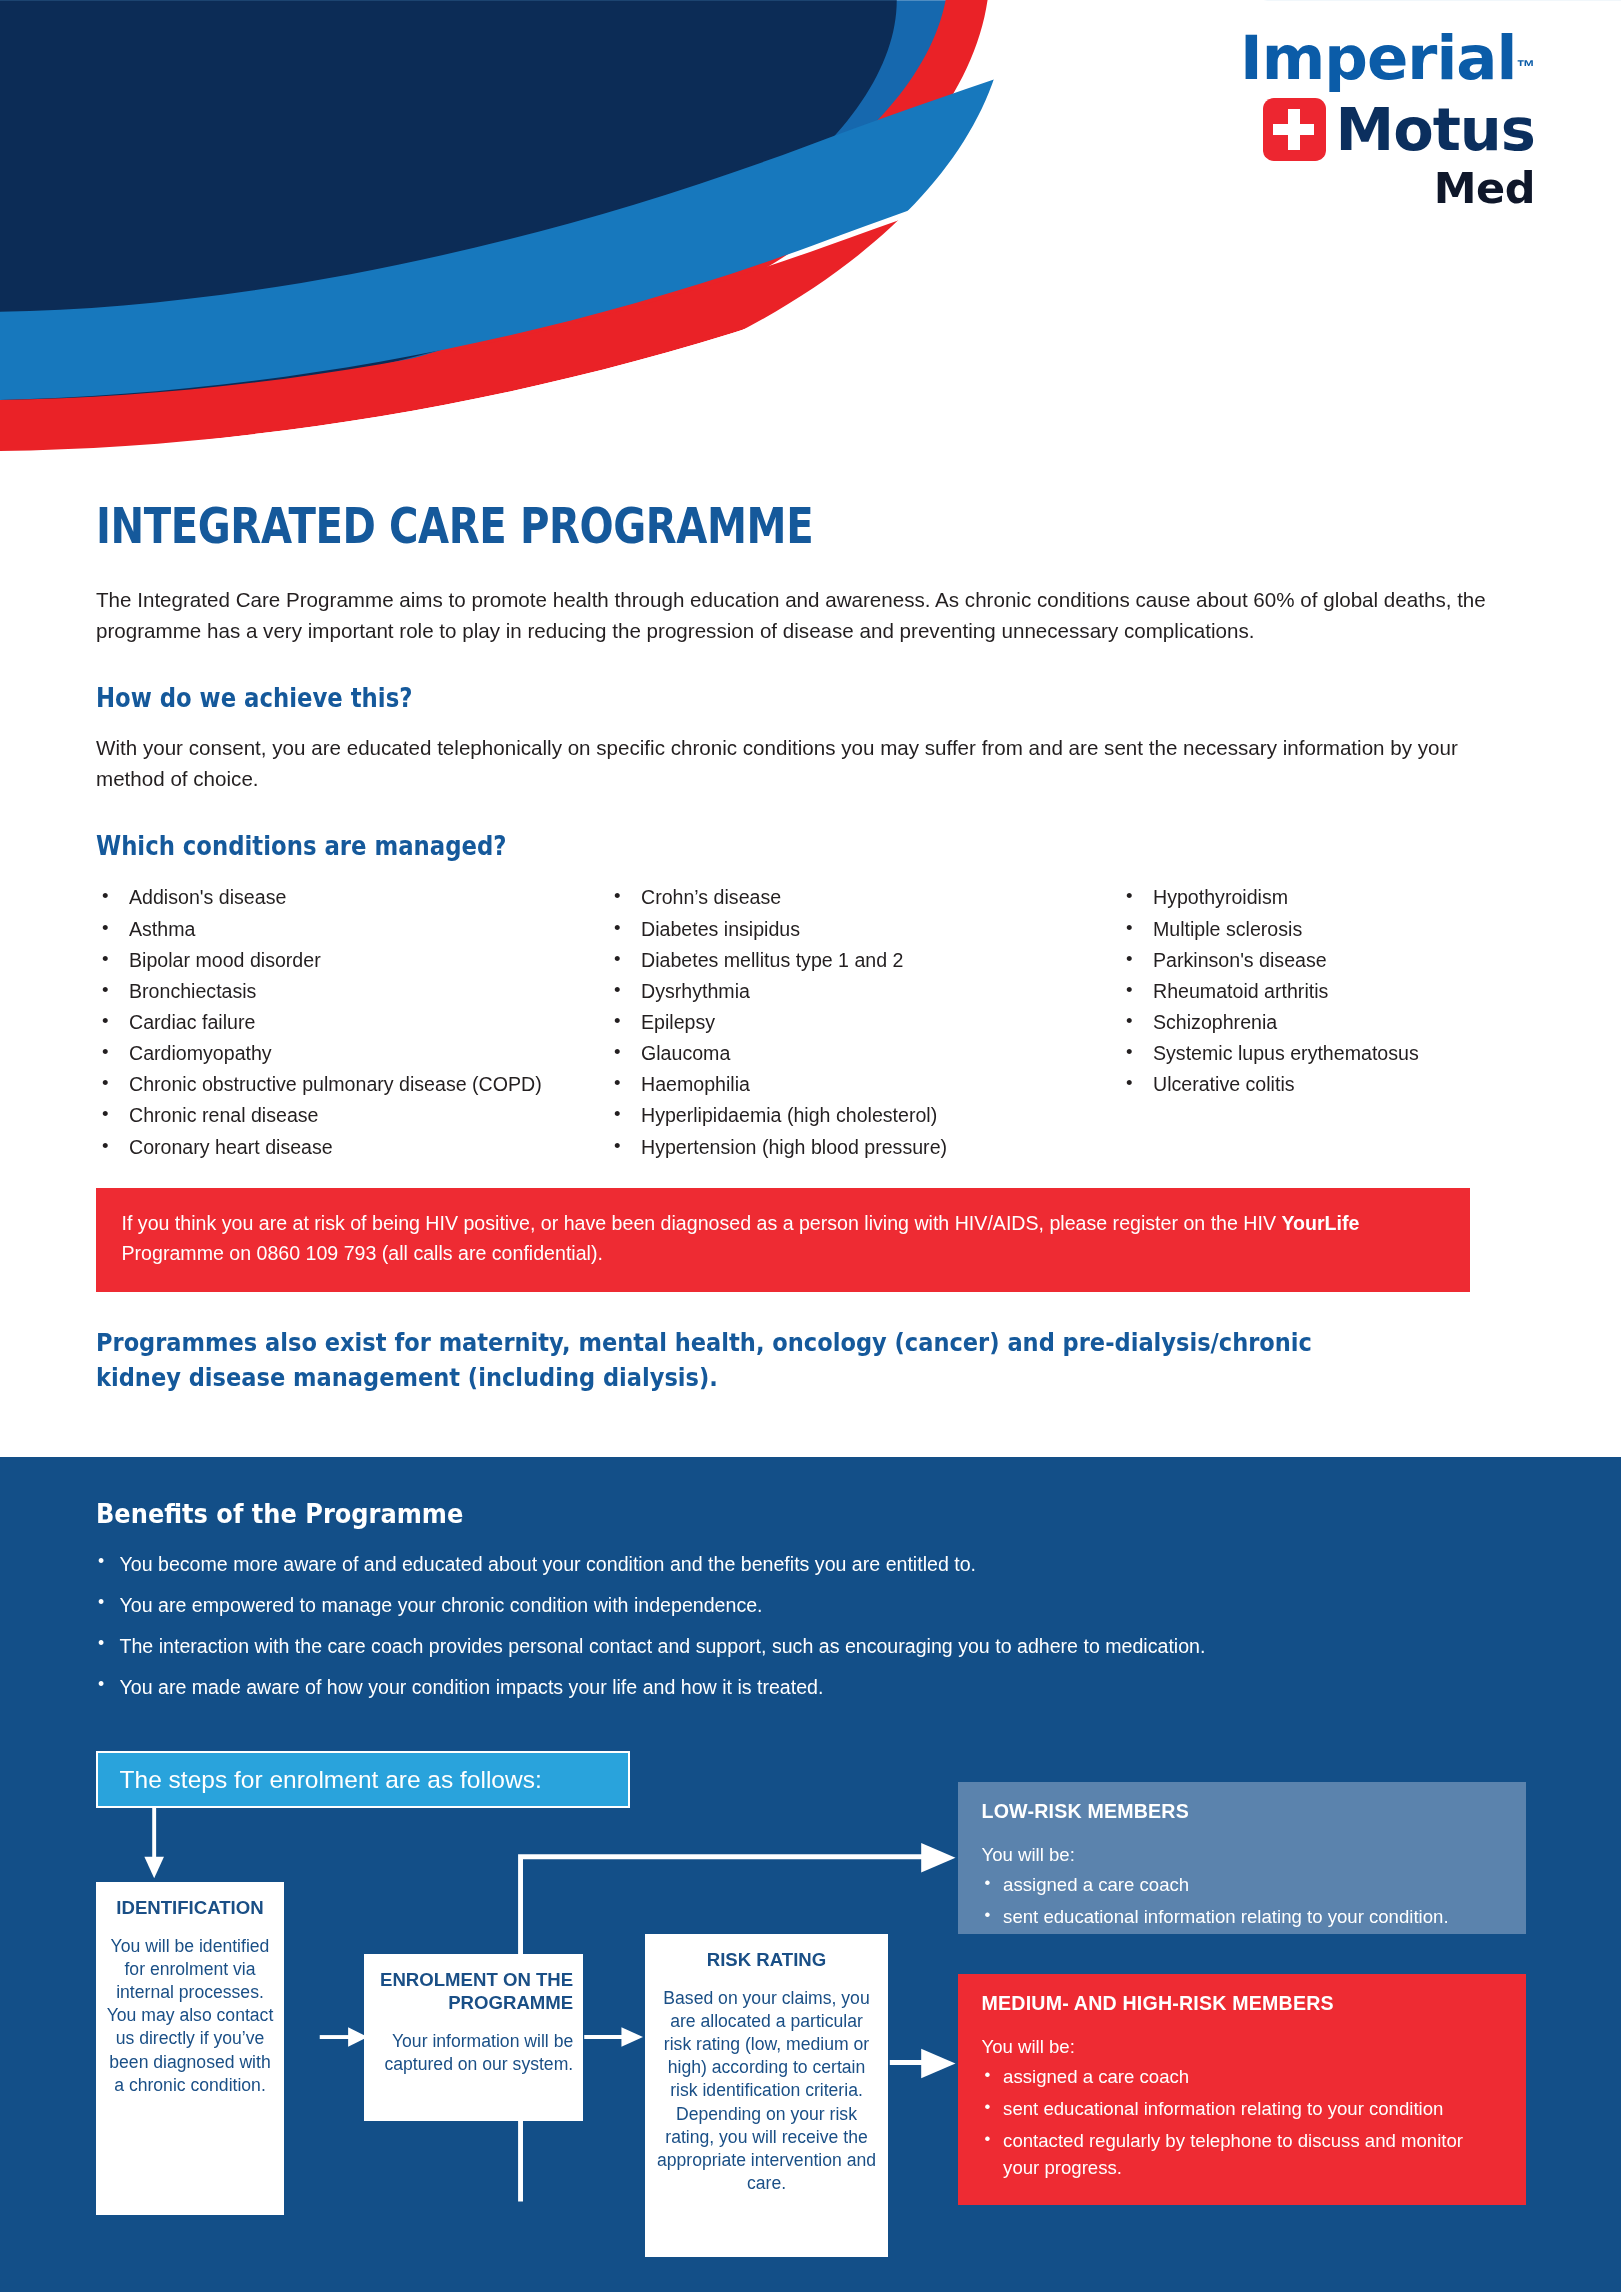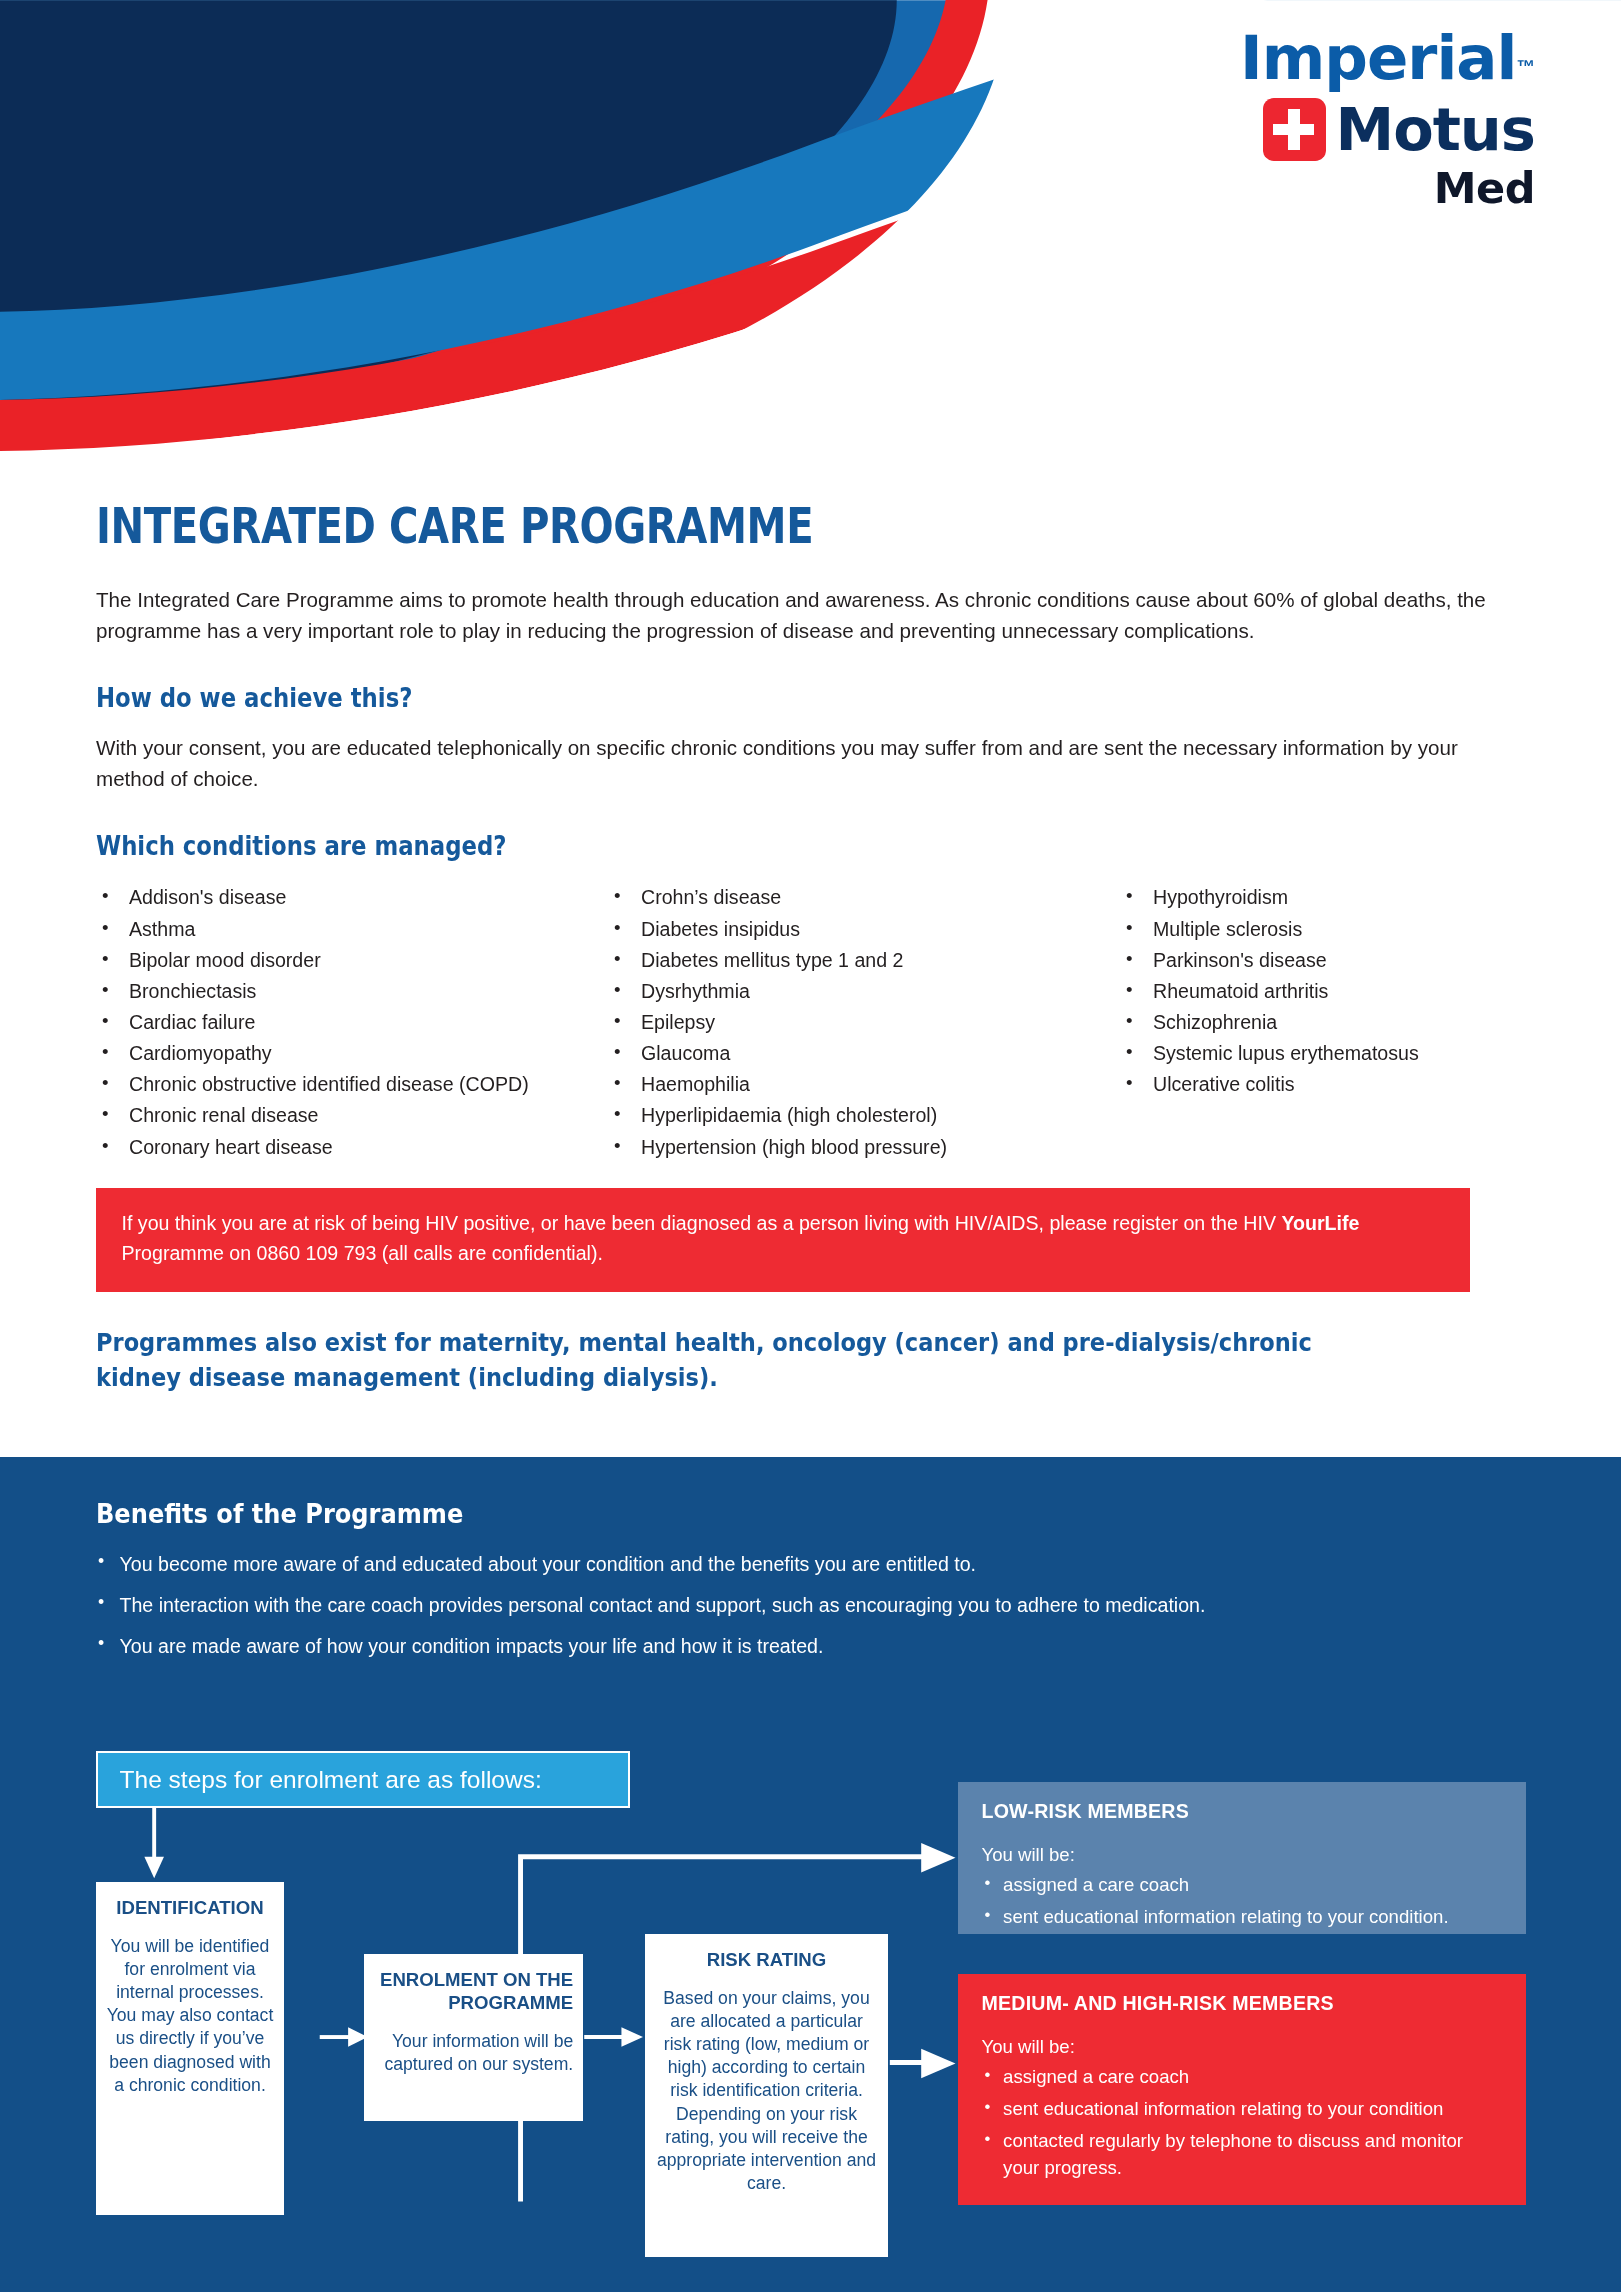--- a/index.html
+++ b/index.html
@@ -363,21 +363,21 @@
 
     <div class="cond-wrap">
       <div class="cond-col">
         <ul>
           <li>Addison's disease</li>
           <li>Asthma</li>
           <li>Bipolar mood disorder</li>
           <li>Bronchiectasis</li>
           <li>Cardiac failure</li>
           <li>Cardiomyopathy</li>
-          <li>Chronic obstructive identified disease (COPD)</li>
+          <li>Chronic obstructive pulmonary disease (COPD)</li>
           <li>Chronic renal disease</li>
           <li>Coronary heart disease</li>
         </ul>
       </div>
       <div class="cond-col">
         <ul>
           <li>Crohn’s disease</li>
           <li>Diabetes insipidus</li>
           <li>Diabetes mellitus type 1 and 2</li>
           <li>Dysrhythmia</li>
@@ -407,20 +407,21 @@
 
     <h3 class="prog-also">Programmes also exist for maternity, mental health, oncology (cancer) and pre-dialysis/chronic kidney disease management (including dialysis).</h3>
   </div>
 </div>
 
 <div class="body-blue">
   <div class="pad">
     <h2 class="benefits-head">Benefits of the Programme</h2>
     <ul class="benefits">
       <li>You become more aware of and educated about your condition and the benefits you are entitled to.</li>
+      <li>You are empowered to manage your chronic condition with independence.</li>
       <li>The interaction with the care coach provides personal contact and support, such as encouraging you to adhere to medication.</li>
       <li>You are made aware of how your condition impacts your life and how it is treated.</li>
     </ul>
   </div>
 </div>
 
 <div class="flow">
 
   <svg class="conn" style="left:0;top:0;" width="1621" height="480" viewBox="0 0 1654 490" xmlns="http://www.w3.org/2000/svg">
 

